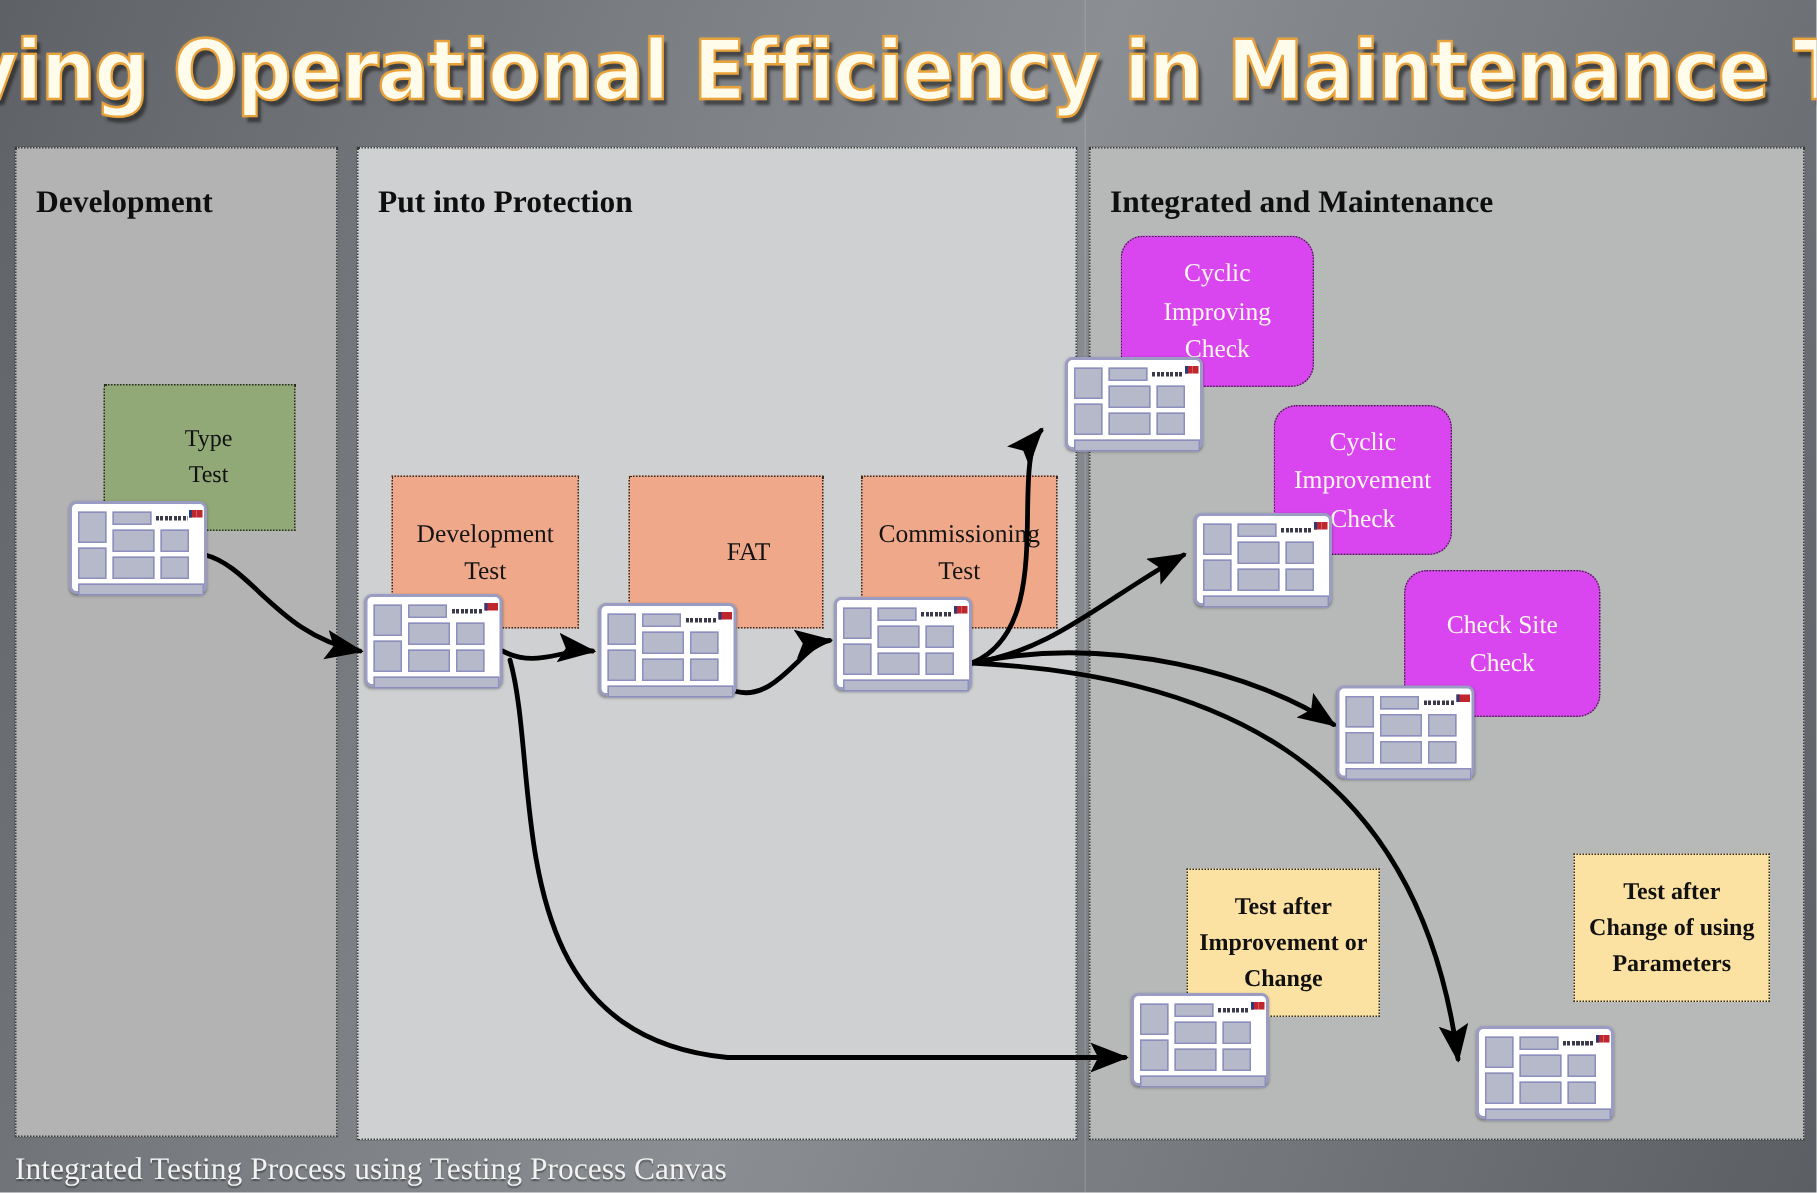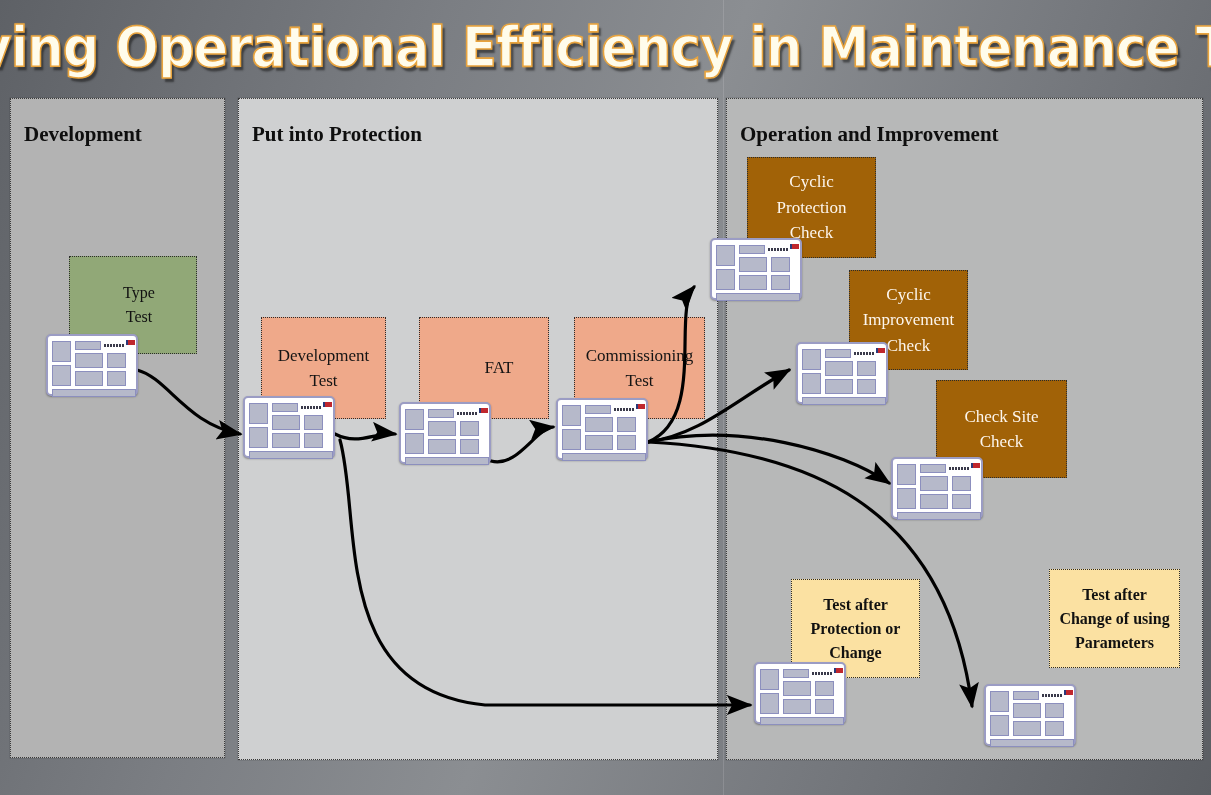--- a/index.html
+++ b/index.html
@@ -55,21 +55,21 @@
     border:1.4px dotted #2b2b2b;
     display:flex; flex-direction:column;
     align-items:center; justify-content:center;
     text-align:center;
     font-family:"Liberation Serif", serif;
     line-height:1.50;
   }
   .pbox span{ display:block; }
   .pbox.green  { background:#91A877; color:#111; font-size:16px;padding-left:12px; }
   .pbox.salmon { background:#EFA98A; color:#141414; font-size:17px; }
-  .pbox.brick  { background:#a16207; color:#FDF6EE; font-size:17px; }
+  .pbox.brick  { background:#d946ef; color:#FDF6EE; font-size:17px;border-radius:15px; }
   .pbox.yellow { background:#FBE1A2; color:#111; font-size:16px; font-weight:bold; }
 
   
   .canvas{
     position:absolute;
     width:92px; height:62px;
     background:#ffffff;
     border:2px solid #9b9cc4;
     border-radius:5px;
     box-shadow:0 1px 2px rgba(0,0,0,0.35);
@@ -132,55 +132,55 @@
   <div class="title-wrap">
     <div class="title">Improving Operational Efficiency in Maintenance Testing</div>
   </div>
 
   <div id="lane-layer">
       <div class="lane" style="left: 10px; top: 98px; width: 215px; height: 660px; background: rgb(179, 179, 179);"></div>
       <div class="lane-title" style="left: 24px; top: 122px;">Development</div>
       <div class="lane" style="left: 238px; top: 98px; width: 480px; height: 662px; background: rgb(207, 208, 209);"></div>
       <div class="lane-title" style="left: 252px; top: 122px;">Put into Protection</div>
       <div class="lane" style="left: 726px; top: 98px; width: 477px; height: 662px; background: rgb(183, 184, 184);"></div>
-      <div class="lane-title" style="left: 740px; top: 122px;">Operation and Improvement</div>
+      <div class="lane-title" style="left: 740px; top: 122px;">Integrated and Maintenance</div>
     </div>
   <div id="box-layer">
       <div class="pbox green" style="left: 69px; top: 256px; width: 128px; height: 98px;">
         <span>Type</span>
         <span>Test</span>
       </div>
       <div class="pbox salmon" style="left: 261px; top: 317px; width: 125px; height: 102px;">
         <span>Development</span>
         <span>Test</span>
       </div>
       <div class="pbox salmon" style="left: 419px; top: 317px; width: 130px; height: 102px; padding-left: 30px;">
         <span>FAT</span>
       </div>
       <div class="pbox salmon" style="left: 574px; top: 317px; width: 131px; height: 102px;">
         <span>Commissioning</span>
         <span>Test</span>
       </div>
       <div class="pbox brick" style="left: 747px; top: 157px; width: 129px; height: 101px;">
         <span>Cyclic</span>
-        <span>Protection</span>
+        <span>Improving</span>
         <span>Check</span>
       </div>
       <div class="pbox brick" style="left: 849px; top: 270px; width: 119px; height: 100px;">
         <span>Cyclic</span>
         <span>Improvement</span>
         <span>Check</span>
       </div>
       <div class="pbox brick" style="left: 936px; top: 380px; width: 131px; height: 98px;">
         <span>Check Site</span>
         <span>Check</span>
       </div>
       <div class="pbox yellow" style="left: 791px; top: 579px; width: 129px; height: 99px;">
         <span>Test after</span>
-        <span>Protection or</span>
+        <span>Improvement or</span>
         <span>Change</span>
       </div>
       <div class="pbox yellow" style="left: 1049px; top: 569px; width: 131px; height: 99px;">
         <span>Test after</span>
         <span>Change of using</span>
         <span>Parameters</span>
       </div>
     </div>
 
   <svg id="arrows" viewBox="0 0 1211 795">
@@ -359,13 +359,14 @@
           <div class="cv-logo">
             <span class="lg-txt"></span>
             <span class="lg-red"></span>
             <span class="lg-blu"></span>
             <span class="lg-red2"></span>
           </div>
         </div>
       </div>
     </div>
 
+  <div class="caption">Integrated Testing Process using Testing Process Canvas</div>
 </div>
 
 </body></html>

